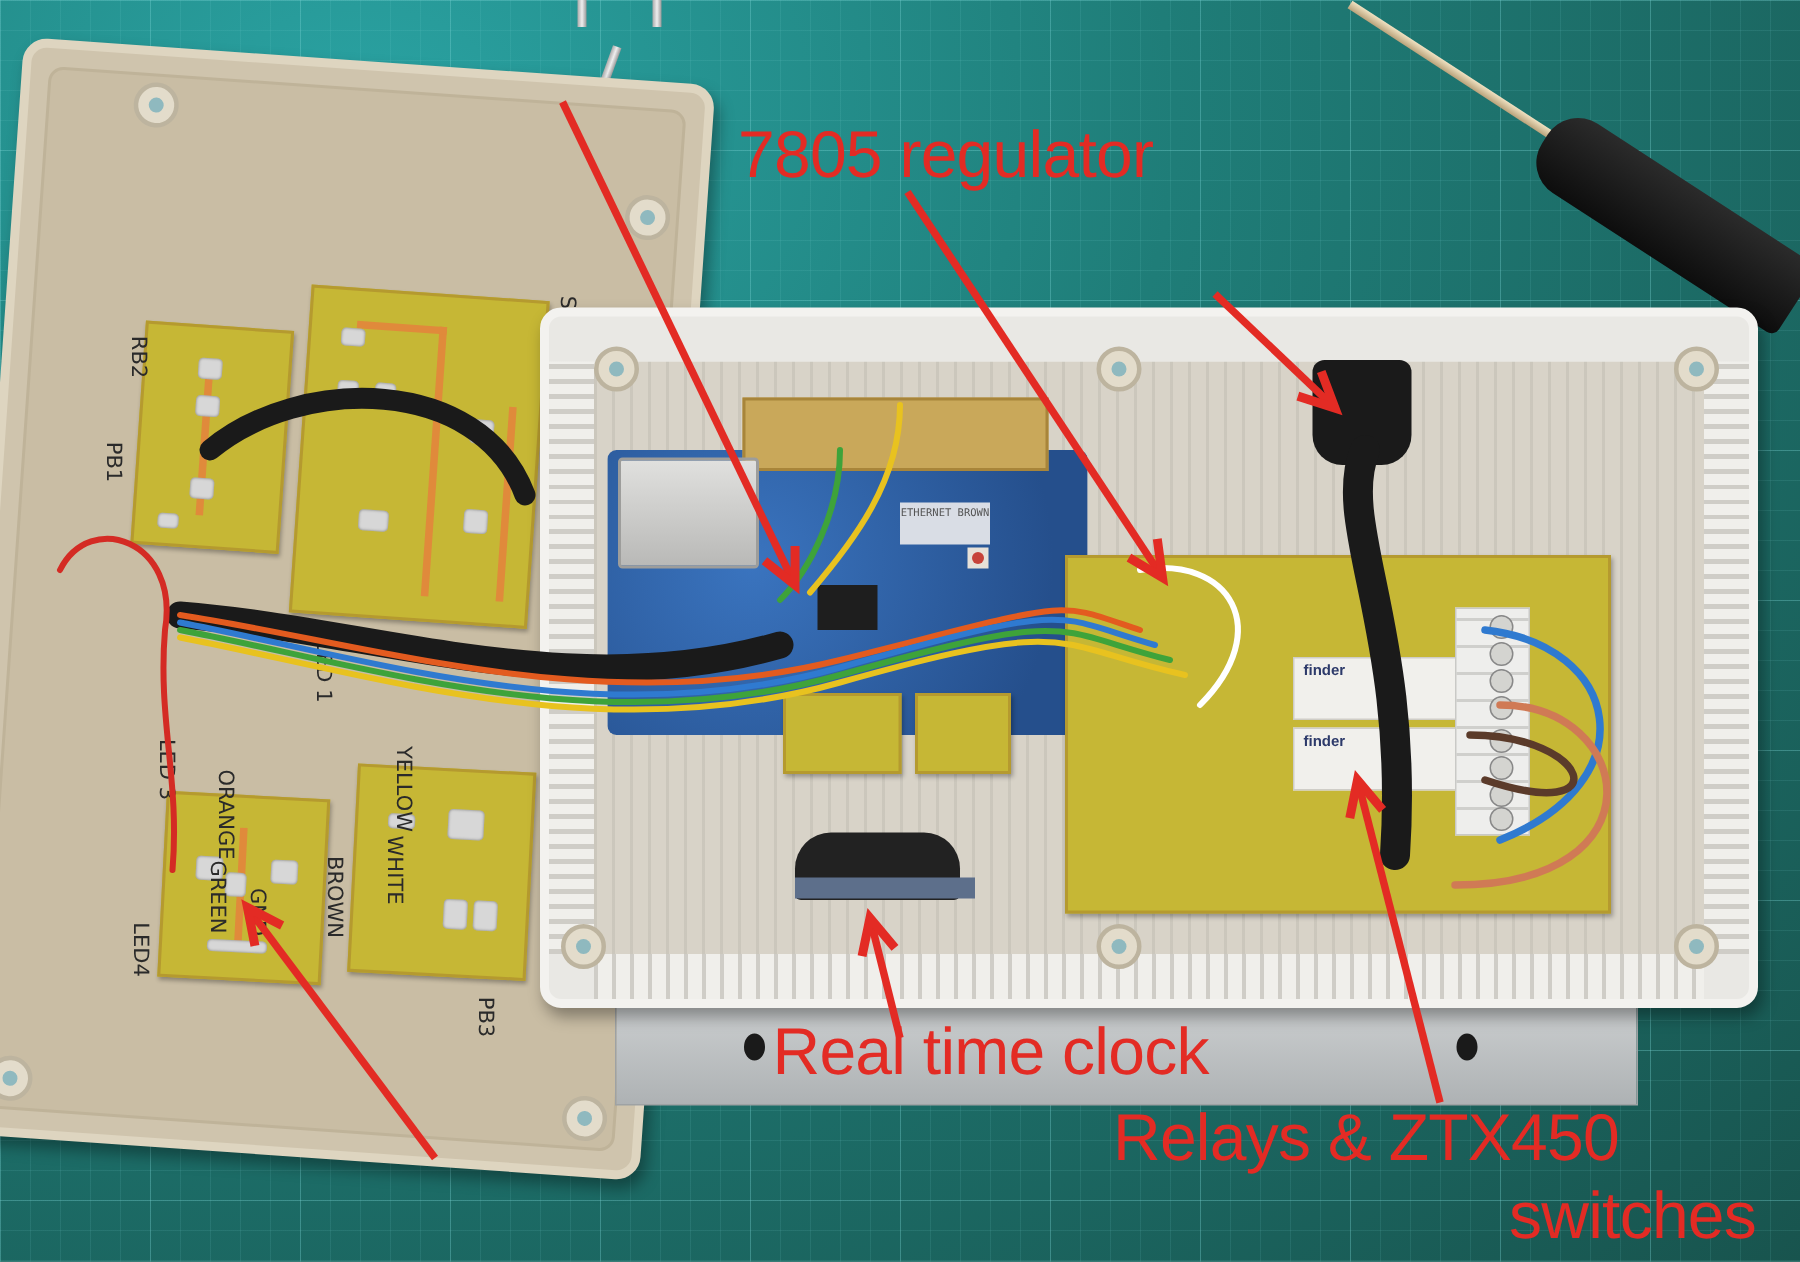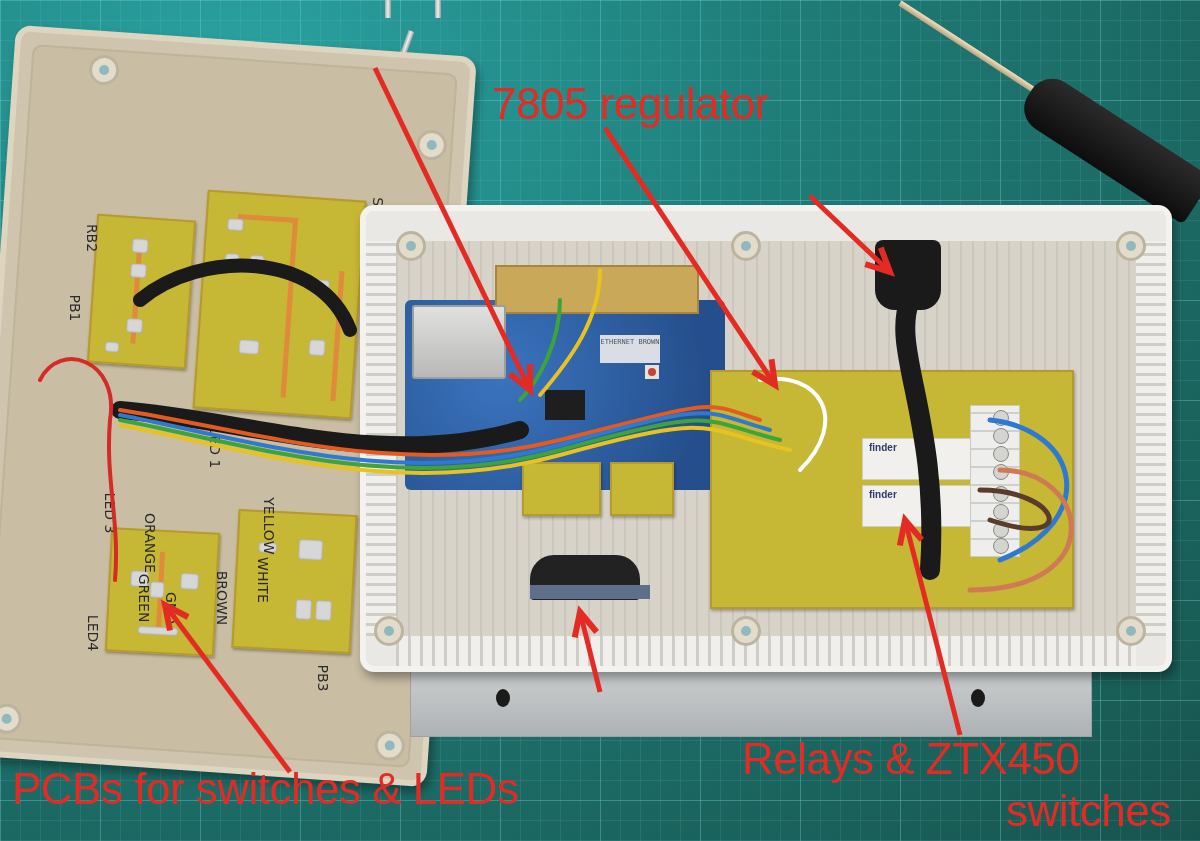--- a/index.html
+++ b/index.html
@@ -219,16 +219,16 @@
       <polyline points="865.2374461642928,264.07435002452775 890,272 880.8157245979612,247.6761621996136" fill="none" stroke="#e32b24" stroke-width="6" stroke-linejoin="miter"></polyline>
       <line x1="600" y1="692" x2="580" y2="612" stroke="#e32b24" stroke-width="5"></line>
       <polyline points="596.6495953395455,631.969751501443 580,612 574.7067107010802,637.4554726610594" fill="none" stroke="#e32b24" stroke-width="6" stroke-linejoin="miter"></polyline>
       <line x1="960" y1="735" x2="905" y2="520" stroke="#e32b24" stroke-width="5"></line>
       <polyline points="921.7584694579899,539.8784733172752 905,520 899.8458885963125,545.4840172586345" fill="none" stroke="#e32b24" stroke-width="6" stroke-linejoin="miter"></polyline>
       <line x1="290" y1="772" x2="165" y2="605" stroke="#e32b24" stroke-width="5"></line>
       <polyline points="188.08279587076728,616.9659740426131 165,605 169.97522654134312,630.5195438999665" fill="none" stroke="#e32b24" stroke-width="6" stroke-linejoin="miter"></polyline>
     </svg>
 
   <div class="label" style="left:475px;top:82px;margin-left:17px;">7805 regulator</div>
+  <div class="label" style="left:515px;top:680px;">Real time clock</div>
   <div class="label" style="left:742px;top:737px;">Relays &amp; ZTX450</div>
   <div class="label" style="left:1006px;top:789px;">switches</div>
-  <div class="label" style="left:12px;top:767px;">PCBs for switches &amp; LEDs</div>
 </div>
 
 </body></html>

